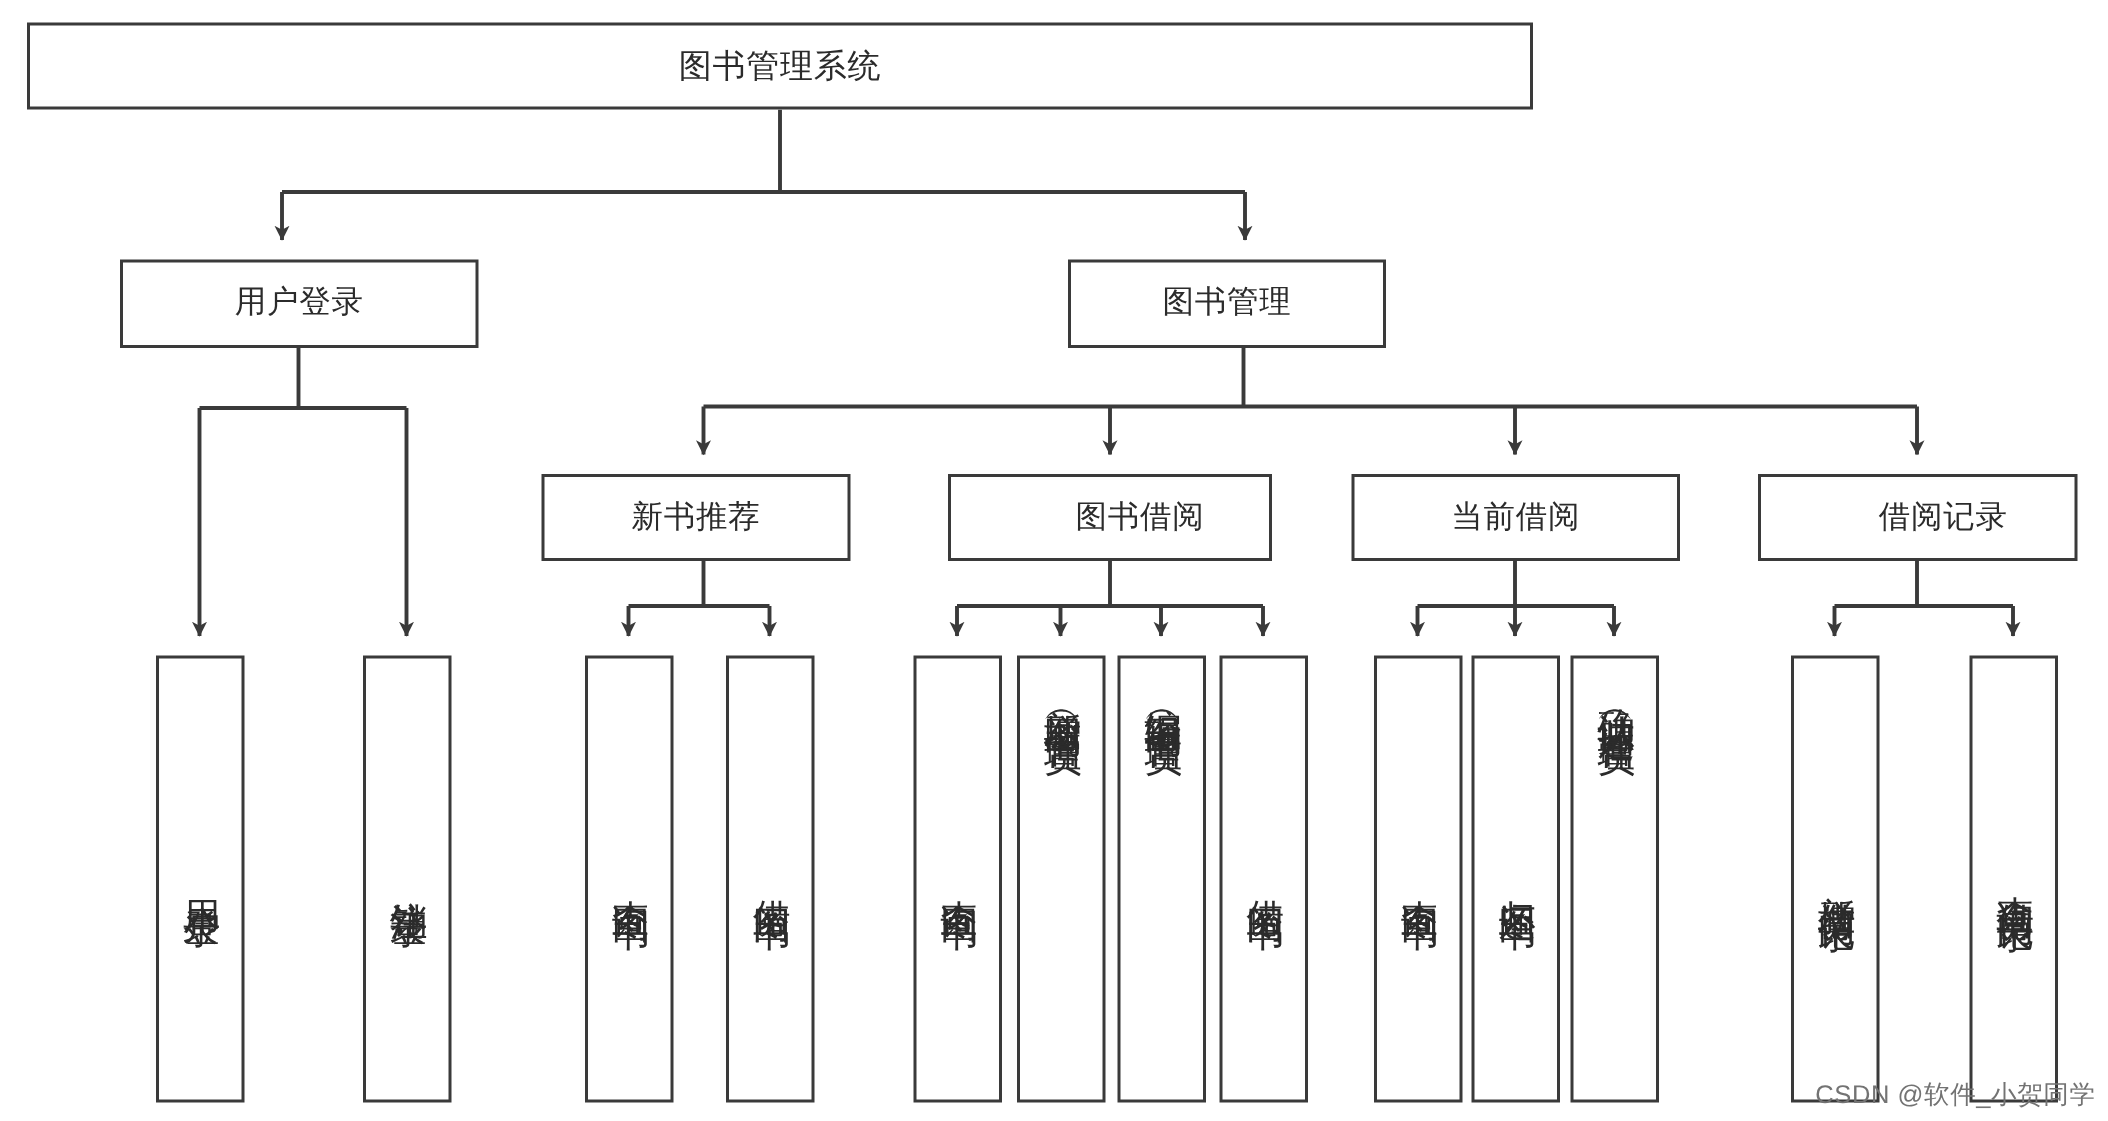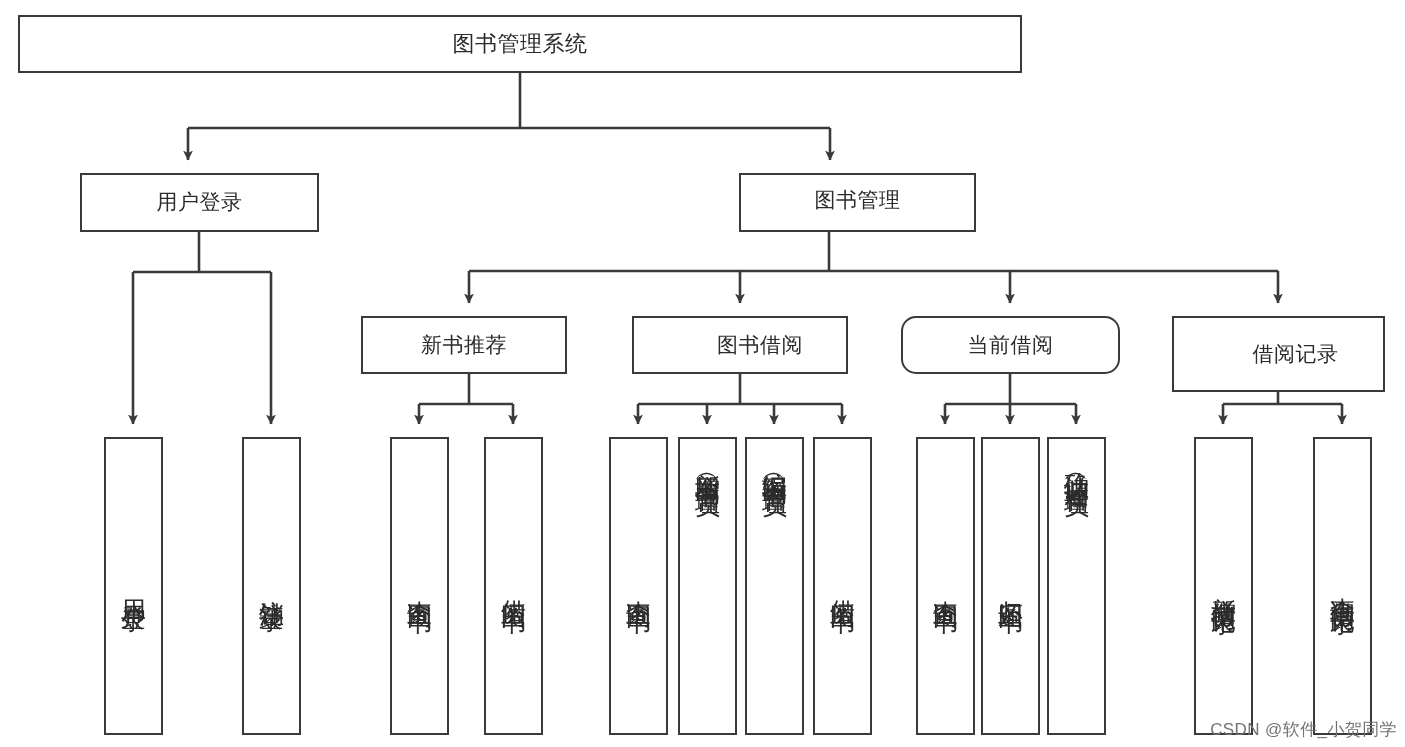--- a/index.html
+++ b/index.html
@@ -137,37 +137,37 @@
   </svg>
 
   <div class="node horiz root" style="left:18px; top:15px; width:1004px; height:58px;">
     <span class="label">图书管理系统</span>
   </div>
 
   <div class="node horiz" style="left:80px; top:173px; width:239px; height:59px;">
     <span class="label">用户登录</span>
   </div>
 
-  <div class="node horiz" style="left:739px; top:173px; width:237px; height:59px;font-family:Liberation Mono, monospace;">
+  <div class="node horiz" style="left:712px; top:173px; width:212px; height:59px;">
     <span class="label">图书管理</span>
   </div>
 
   <div class="node horiz" style="left:361px; top:316px; width:206px; height:58px;">
     <span class="label">新书推荐</span>
   </div>
 
   <div class="node horiz" style="left:632px; top:316px; width:216px; height:58px;padding-left:40px;">
     <span class="label">图书借阅</span>
   </div>
 
-  <div class="node horiz" style="left:901px; top:316px; width:219px; height:58px;border-radius:15px;">
+  <div class="node horiz" style="left:901px; top:316px; width:219px; height:58px;">
     <span class="label">当前借阅</span>
   </div>
 
-  <div class="node horiz" style="left:1172px; top:316px; width:213px; height:76px;padding-left:34px;">
+  <div class="node horiz" style="left:1172px; top:316px; width:213px; height:58px;padding-left:34px;">
     <span class="label">借阅记录</span>
   </div>
 
   <div class="node vert mid" style="left:104px; top:437px; width:59px; height:298px;">
     <span class="label">用户登录</span>
   </div>
 
   <div class="node vert mid" style="left:242px; top:437px; width:59px; height:298px;">
     <span class="label">注销登录</span>
   </div>

